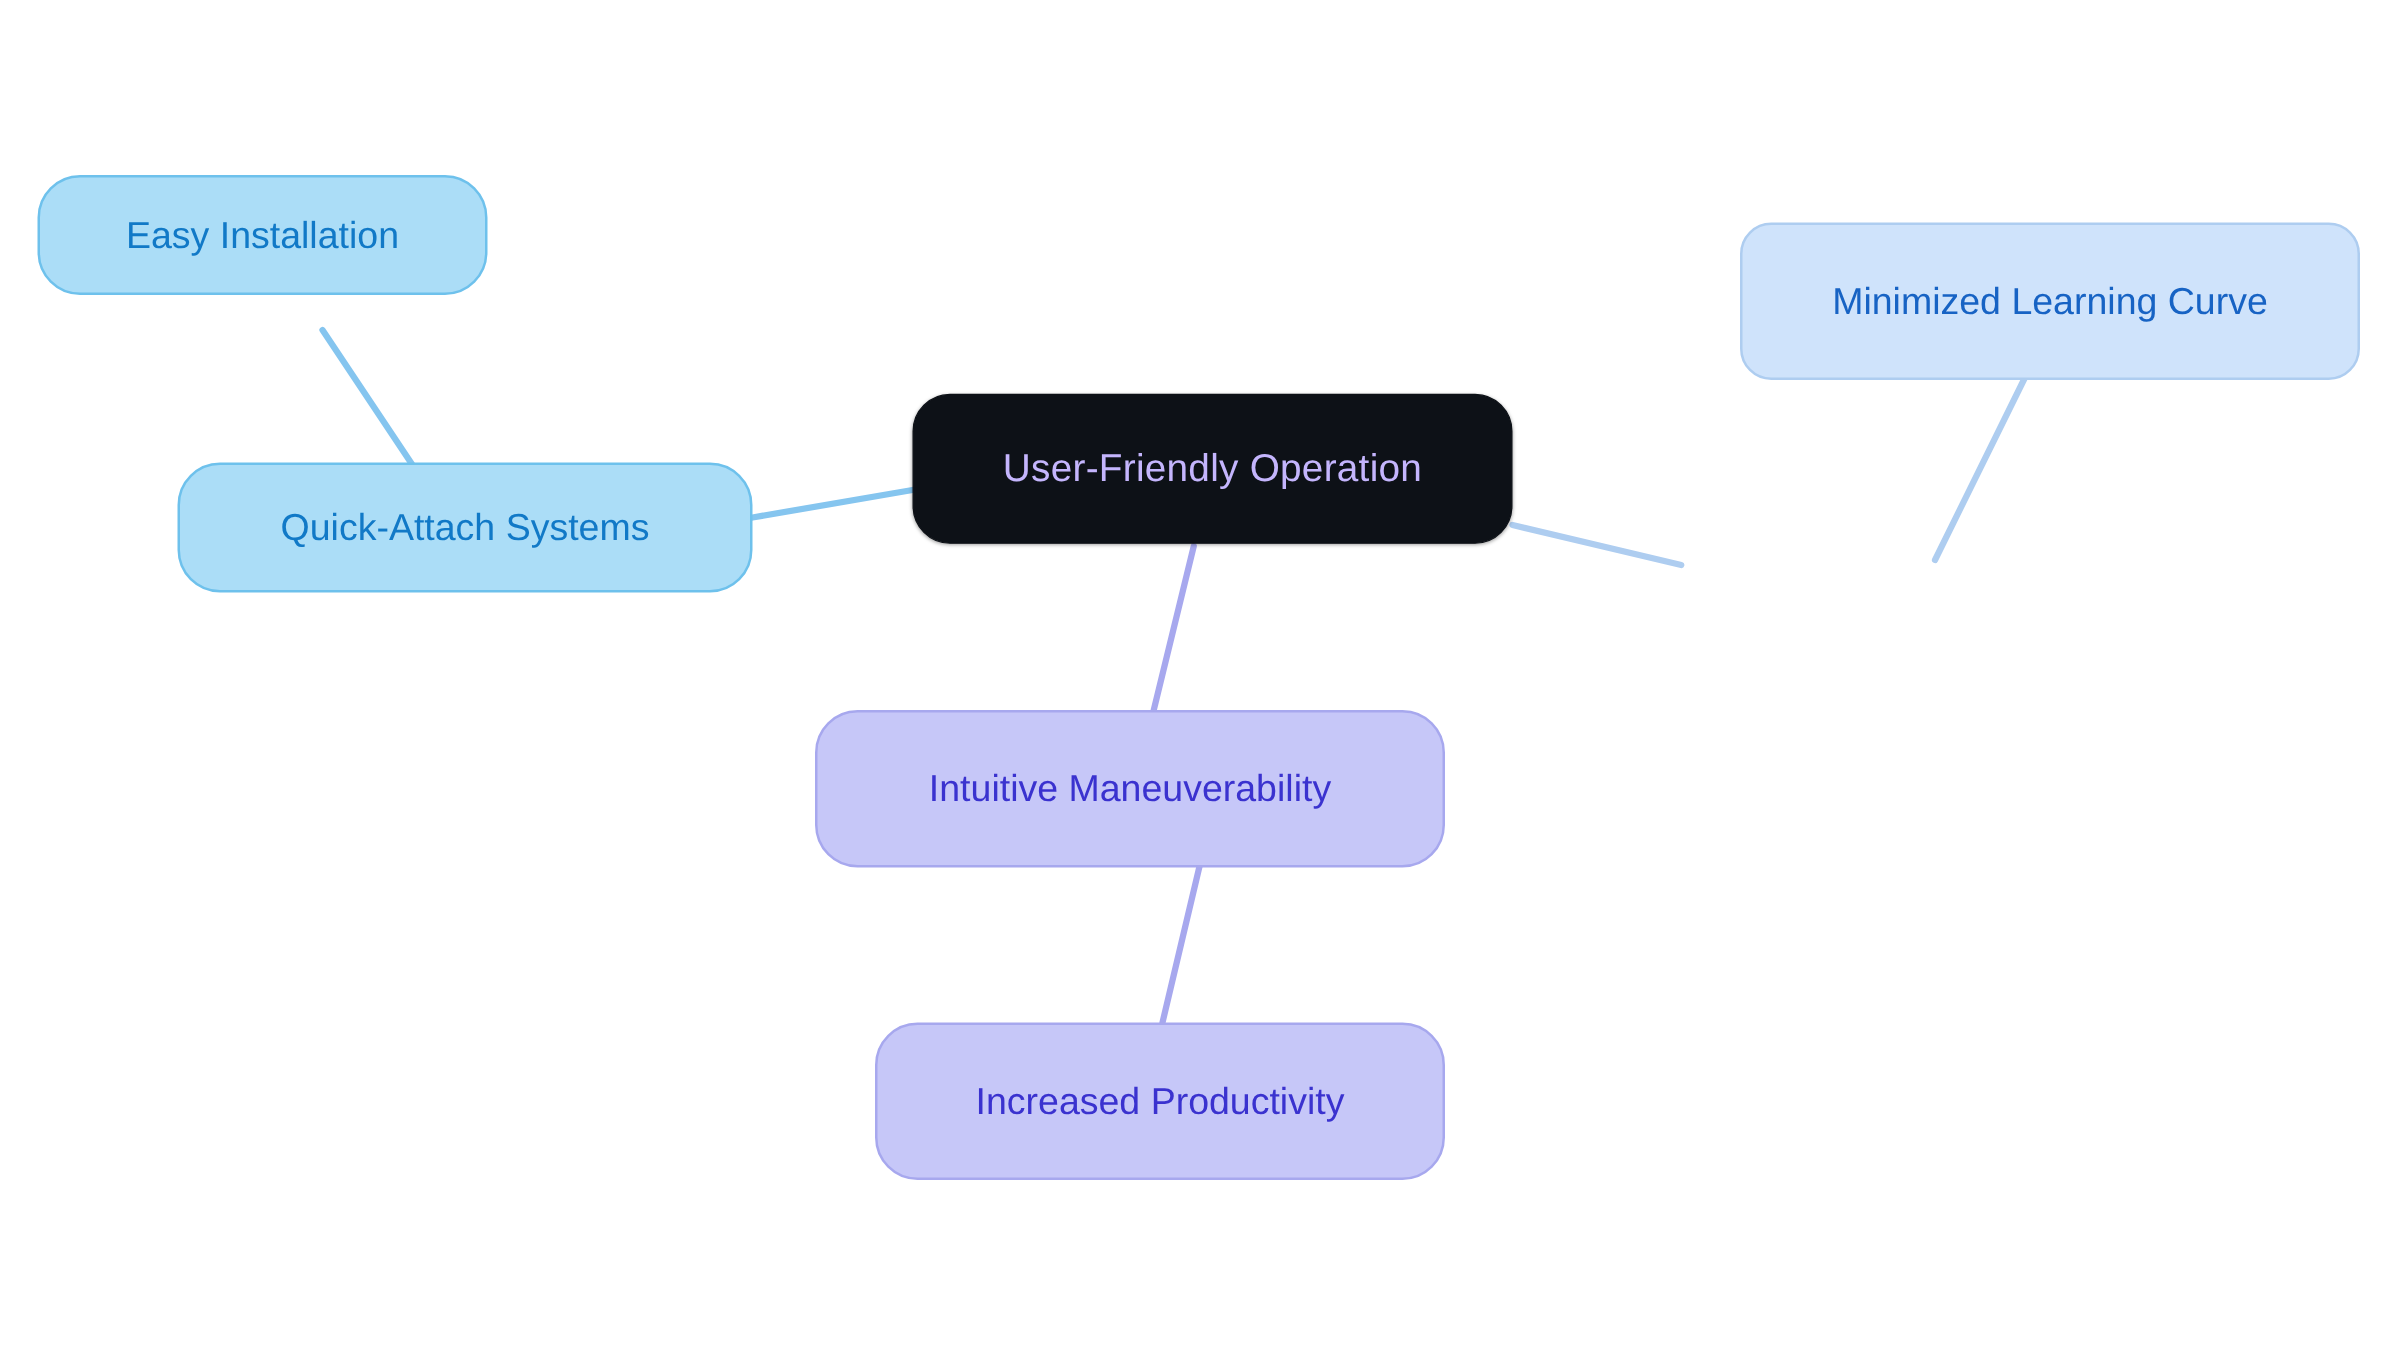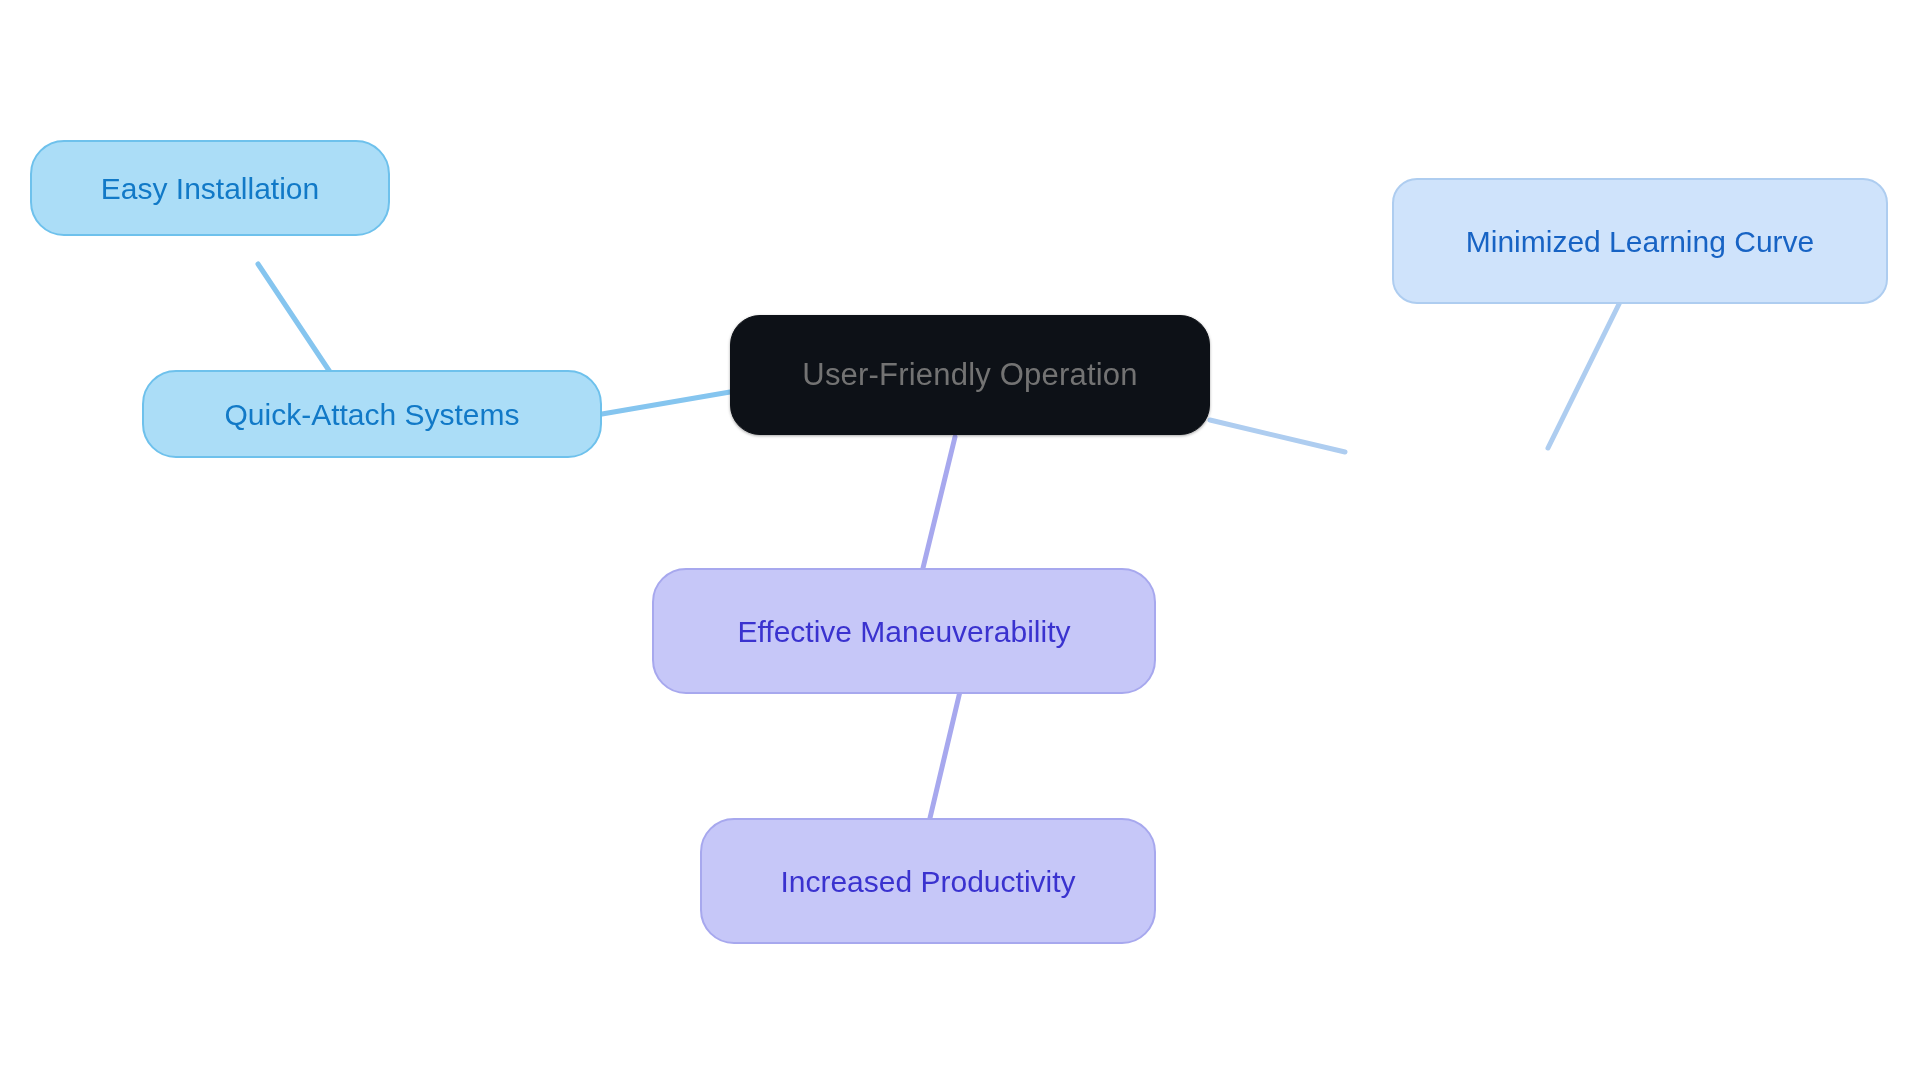--- a/index.html
+++ b/index.html
@@ -43,21 +43,21 @@
     line-height: 1.1;
   }
   
   .node.root {
     background: #0d1117;
     border: 1px solid #0d1117;
     border-radius: 30px;
     box-shadow: 0 1px 3px rgba(0,0,0,0.35);
   }
   .node.root .node-label {
-    color: #737373;
+    color: #c4b5fd;
     font-size: 31px;
     font-weight: 400;
     letter-spacing: 0.2px;
     text-align: right;
   }
   
   .node.blue-a {
     background: #abddf7;
     border: 2px solid #6ec1ec;
     border-radius: 34px;
@@ -105,30 +105,30 @@
   </svg>
 
   <div class="node root" style="left:730px; top:315px; width:480px; height:120px;">
     <span class="node-label">User-Friendly Operation</span>
   </div>
 
   <div class="node blue-a" style="left:30px; top:140px; width:360px; height:96px;">
     <span class="node-label">Easy Installation</span>
   </div>
 
-  <div class="node blue-a" style="left:142px; top:370px; width:460px; height:88px;">
+  <div class="node blue-a" style="left:142px; top:370px; width:460px; height:104px;">
     <span class="node-label">Quick-Attach Systems</span>
   </div>
 
   <div class="node blue-b" style="left:1392px; top:178px; width:496px; height:126px;">
     <span class="node-label">Minimized Learning Curve</span>
   </div>
 
 
   <div class="node purple" style="left:652px; top:568px; width:504px; height:126px;">
-    <span class="node-label">Effective Maneuverability</span>
+    <span class="node-label">Intuitive Maneuverability</span>
   </div>
 
   <div class="node purple" style="left:700px; top:818px; width:456px; height:126px;">
     <span class="node-label">Increased Productivity</span>
   </div>
 
 </div>
 
 </body></html>

